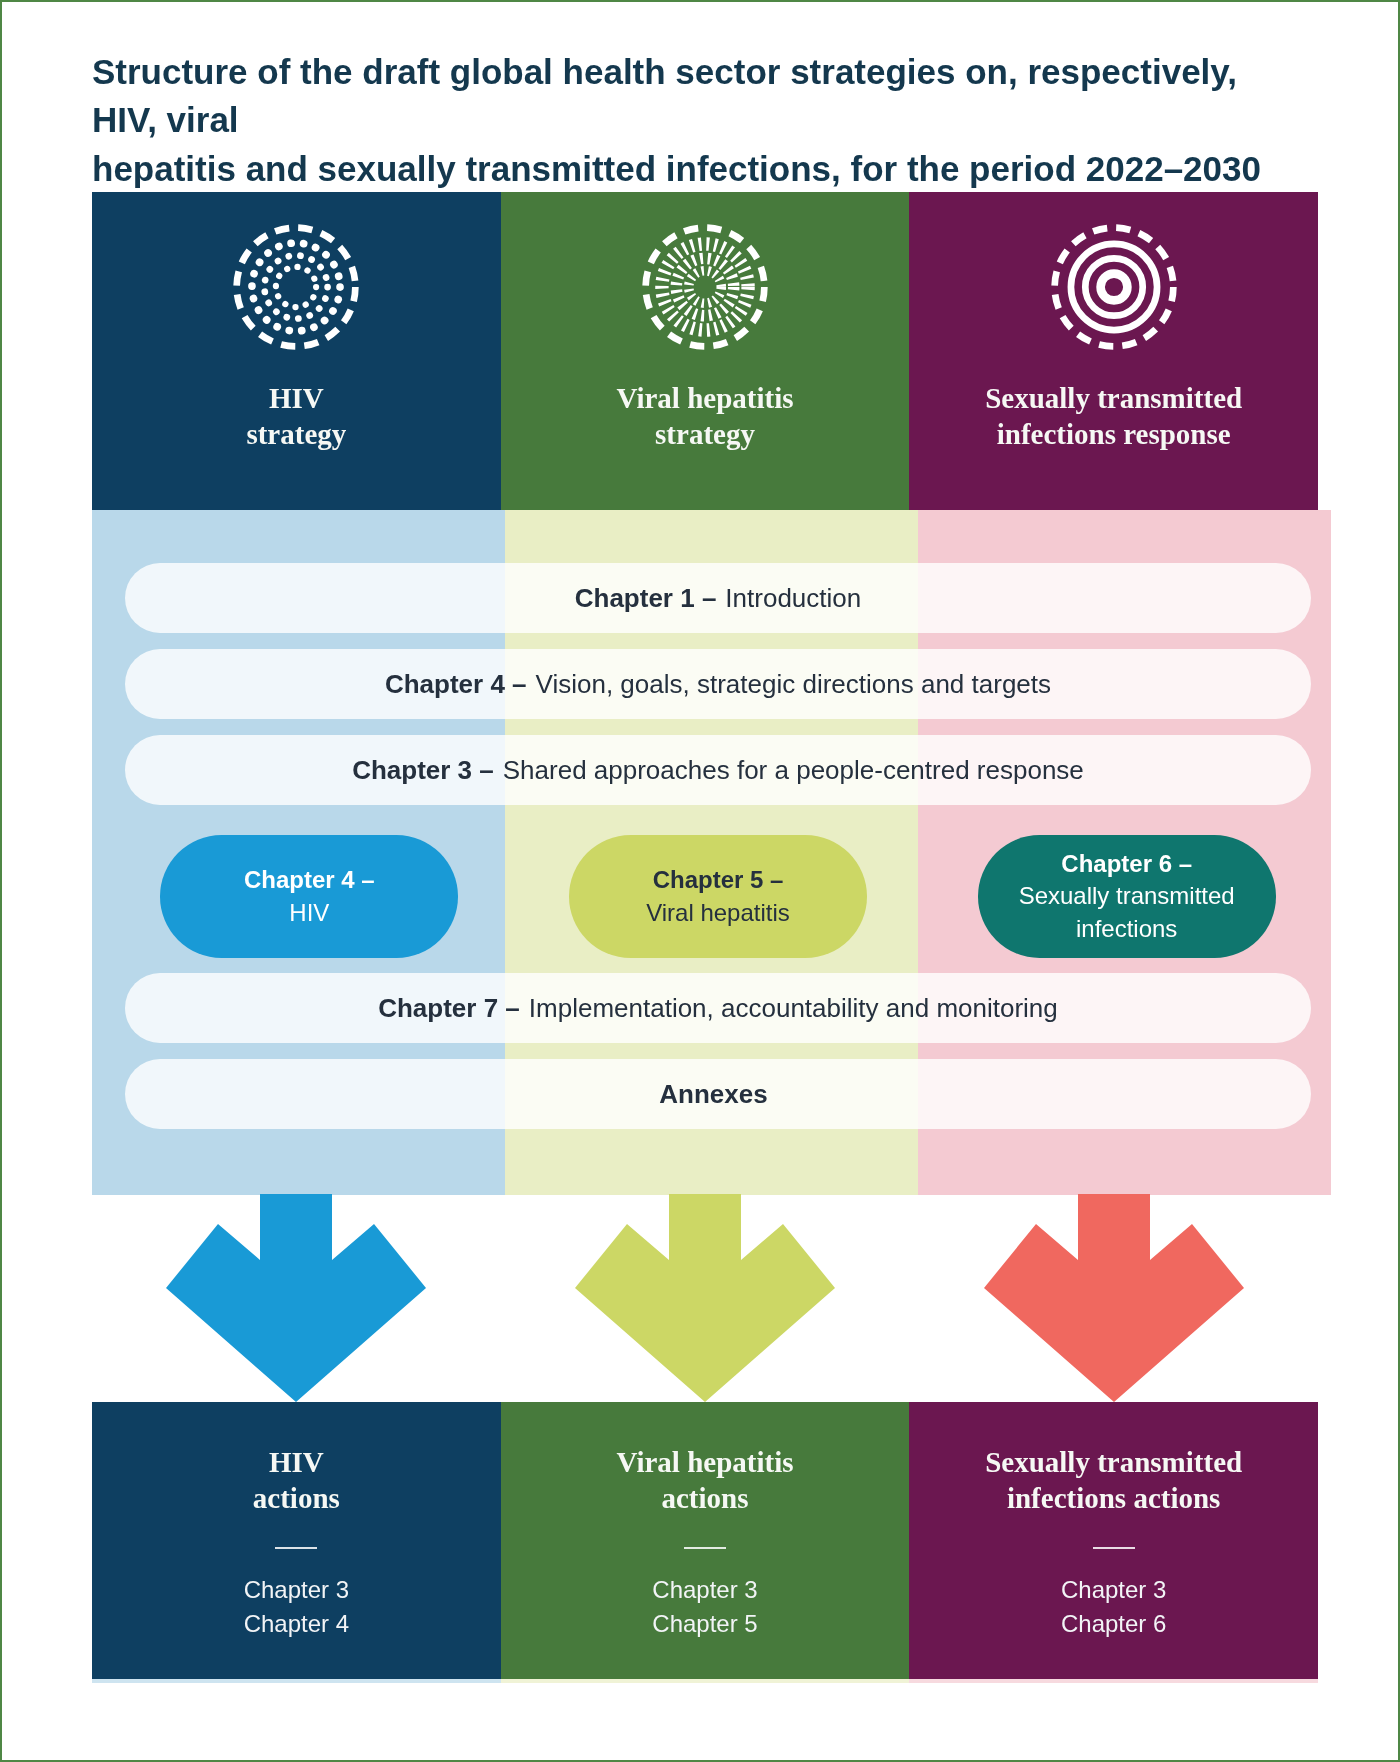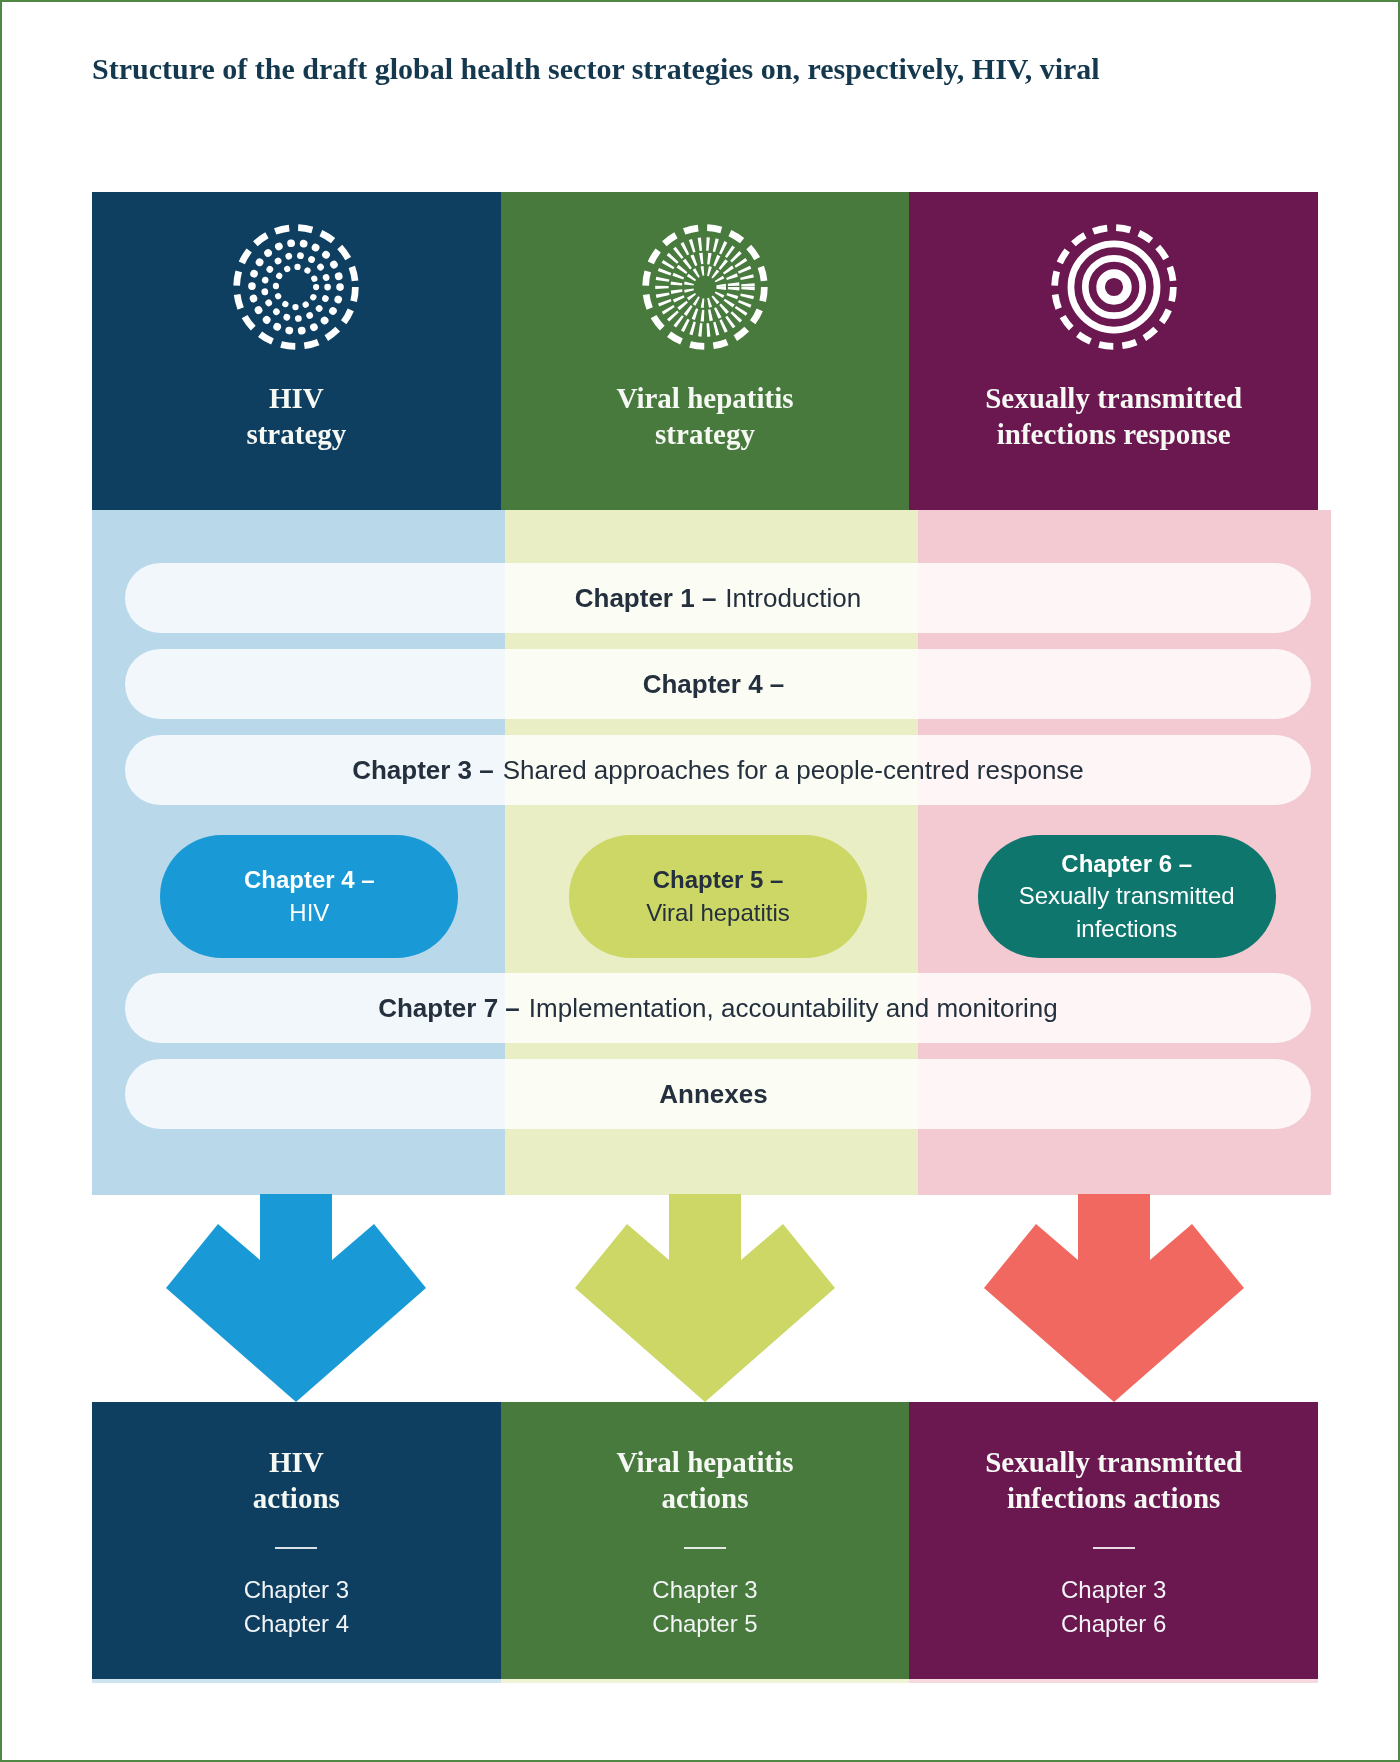--- a/index.html
+++ b/index.html
@@ -8,22 +8,22 @@
     width:1400px;height:1762px;
     box-sizing:border-box;
     border:2px solid #4f8745;
     background:#fff;
     font-family:"Liberation Sans",sans-serif;
     overflow:hidden;
   }
   
   .title{
     position:absolute;left:90px;top:46px;width:1190px;
-    font-family:Liberation Serif, serif;
-    font-weight:700;font-size:30px;line-height:1.38;color:#14384e;
+    font-family:Liberation Sans, sans-serif;
+    font-weight:700;font-size:35px;line-height:1.38;color:#14384e;
   }
   .title span{display:block;}
   
   .headers{
     position:absolute;left:90px;top:190px;width:1226px;height:318px;
     display:flex;
   }
   .hcell{flex:1 1 0;display:flex;flex-direction:column;align-items:center;}
   .hcell.hiv{background:#0e3f61;}
   .hcell.hep{background:#477a3c;}
@@ -96,20 +96,21 @@
   .achap{font-size:24px;line-height:1.45;text-align:center;color:#f2f4f6;}
   .icon-svg circle{fill:none;stroke:#ffffff;}
 </style>
 </head>
 <body>
 
 <div class="canvas">
 
   <div class="title">
     <span>Structure of the draft global health sector strategies on, respectively, HIV, viral</span>
+    <span>hepatitis and sexually transmitted infections, for the period 2022–2030</span>
   </div>
 
   <div class="headers">
 
     <div class="hcell hiv">
       <svg class="hicon icon-svg" viewBox="0 0 140 140">
         <circle cx="70" cy="70" r="62" stroke-width="7" stroke-dasharray="15 9.5"></circle>
         <circle cx="70" cy="70" r="46" stroke-width="8" stroke-linecap="round" stroke-dasharray="0.1 13.1"></circle>
         <circle cx="70" cy="70" r="33" stroke-width="7" stroke-linecap="round" stroke-dasharray="0.1 12.2"></circle>
         <circle cx="70" cy="70" r="21" stroke-width="6.5" stroke-linecap="round" stroke-dasharray="0.1 11"></circle>
@@ -154,20 +155,21 @@
       <div class="tint-sti"></div>
     </div>
 
     <div class="light-content">
       <div class="pill">
         <span class="b">Chapter 1 –</span>
         <span>Introduction</span>
       </div>
       <div class="pill">
         <span class="b">Chapter 4 –</span>
+        <span>Vision, goals, strategic directions and targets</span>
       </div>
       <div class="pill">
         <span class="b">Chapter 3 –</span>
         <span>Shared approaches for a people-centred response</span>
       </div>
 
       <div class="bubbles">
         <div class="bubble-slot">
           <div class="bubble hiv">
             <span class="b">Chapter 4 –</span>

